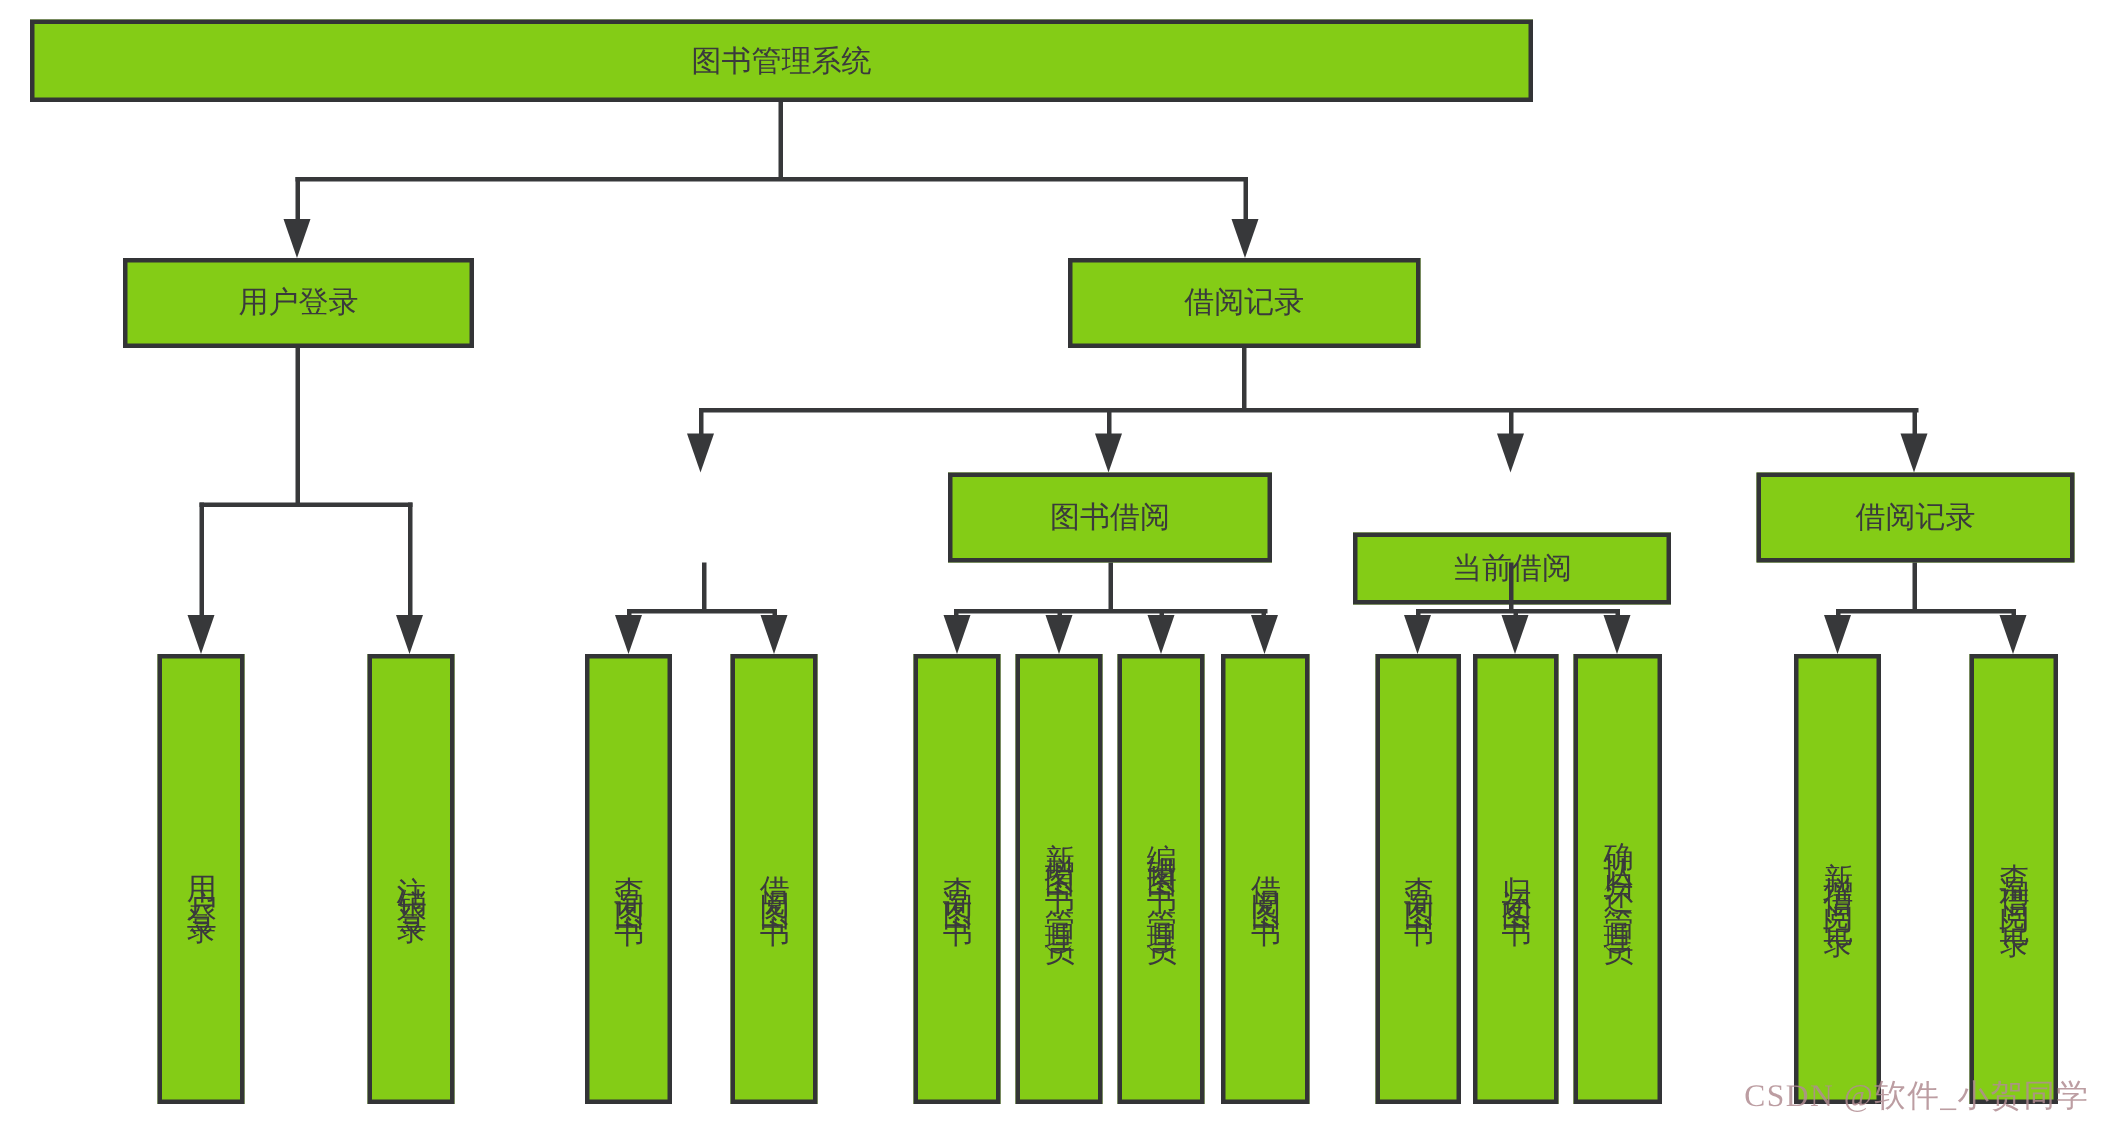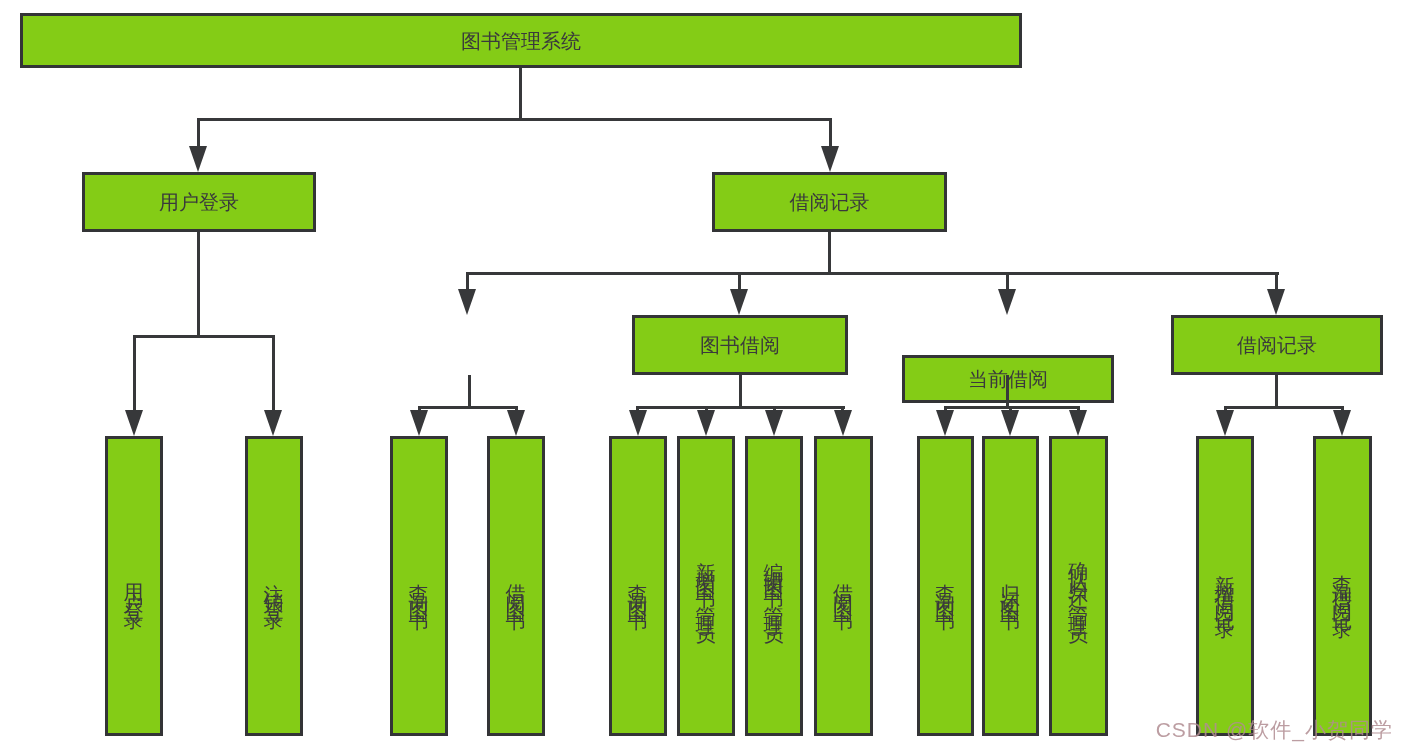--- a/index.html
+++ b/index.html
@@ -18,21 +18,21 @@
   }
   .vline{position:absolute;width:3px;background:#37383a;}
   .hline{position:absolute;height:3px;background:#37383a;}
   .arrow{
     position:absolute;width:0;height:0;
     border-left:9px solid transparent;border-right:9px solid transparent;
     border-top:26px solid #37383a;
   }
   .watermark{
     position:absolute;right:12px;bottom:3px;
-    font-size:21px;letter-spacing:1px;color:#b18d92;opacity:.85;
+    font-size:21px;letter-spacing:1px;color:#b18d92;opacity:.85;font-family:Liberation Serif, serif;
   }
 </style>
 </head>
 <body>
 
 <div class="canvas">
 
   <div class="node" style="left:20px;top:13px;width:1002px;height:55px;">图书管理系统</div>
 
   <div class="vline" style="left:519px;top:68px;height:52px;"></div>

